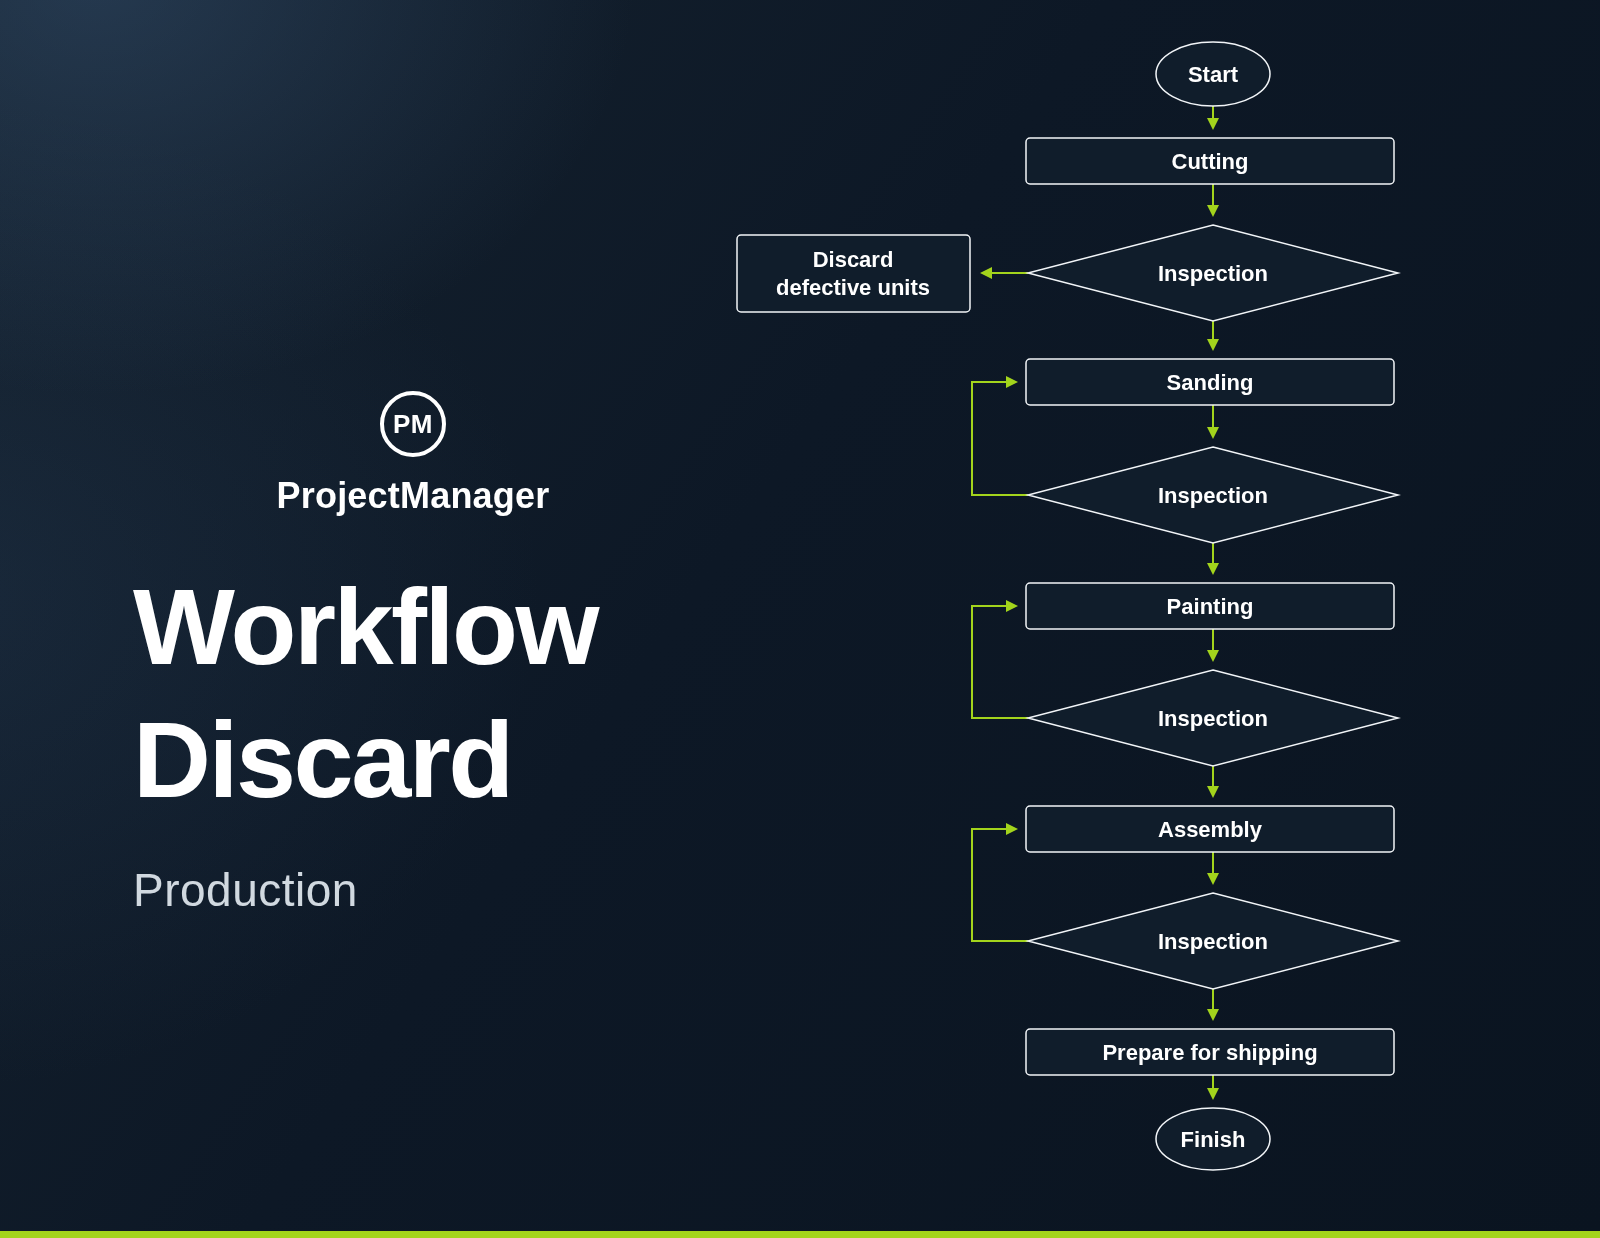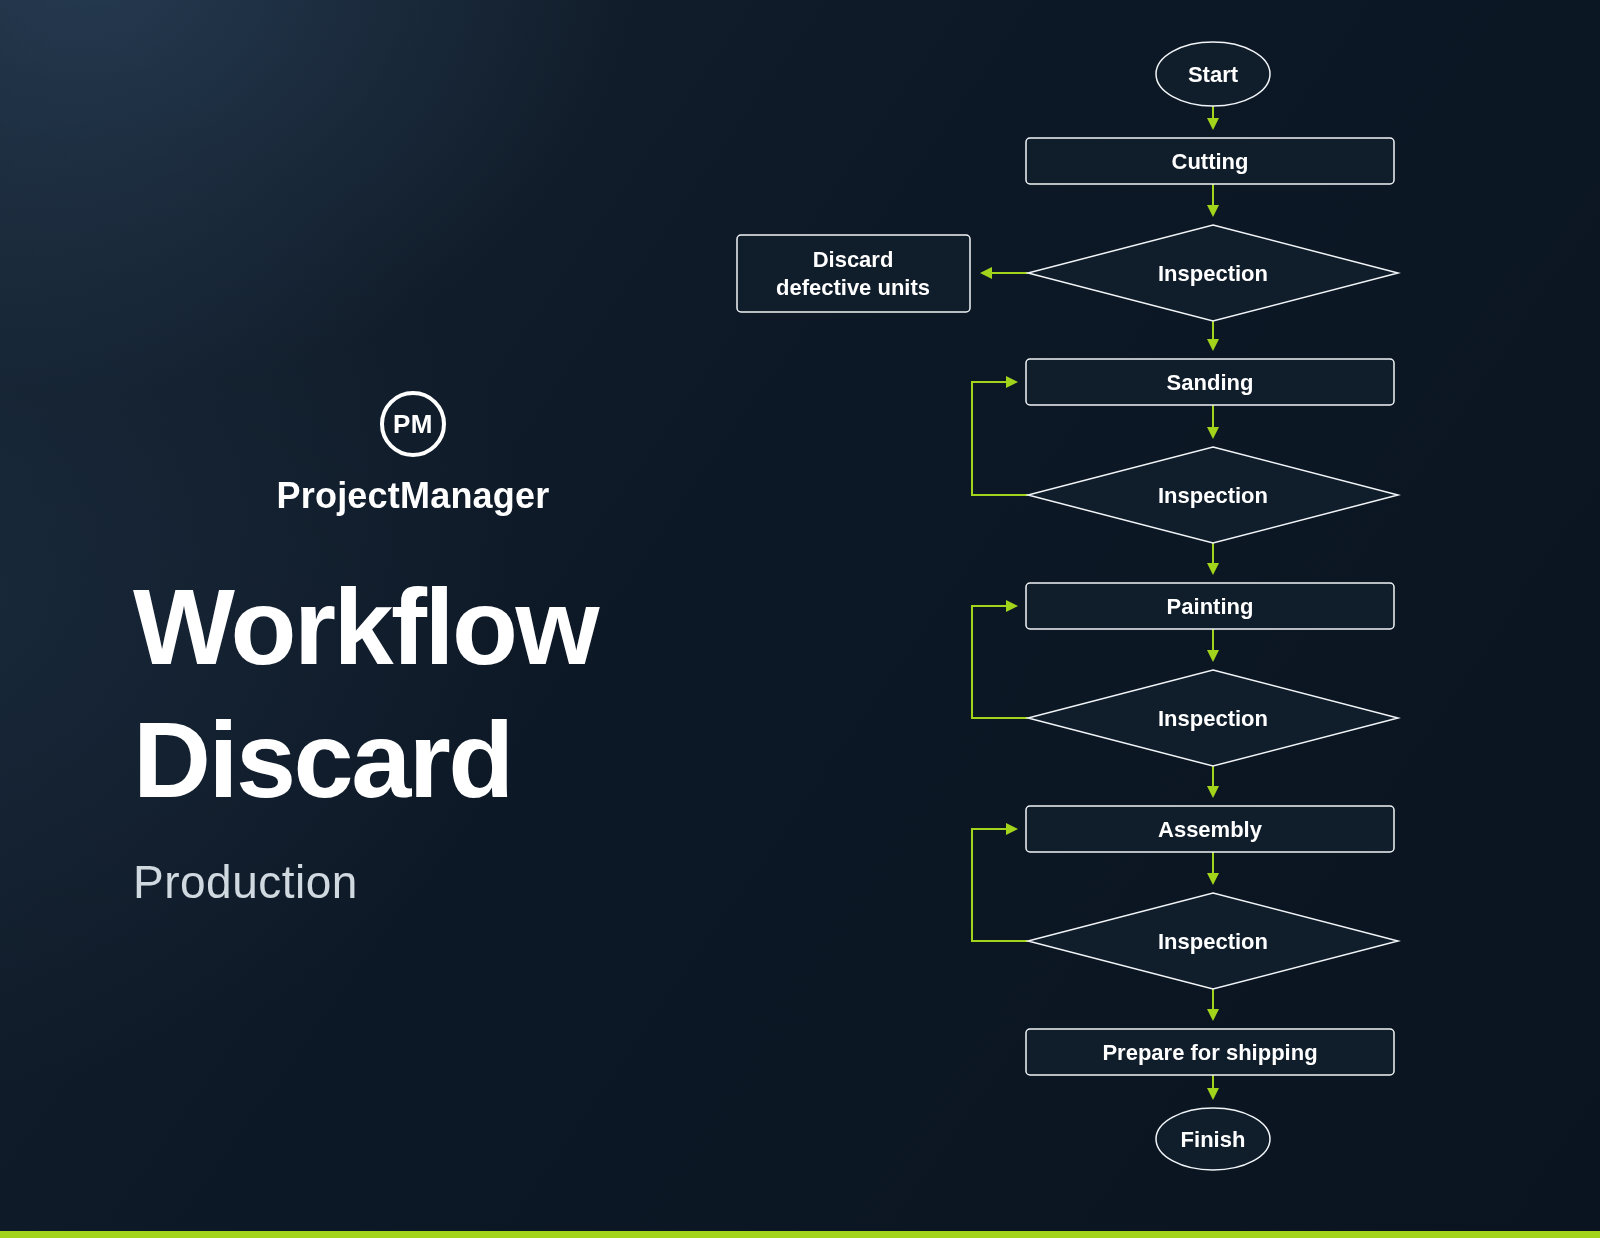--- a/index.html
+++ b/index.html
@@ -64,21 +64,21 @@
   .big-title {
     margin: 44px 0 0 0;
     font-size: 108px;
     font-weight: bold;
     line-height: 1.23;
     letter-spacing: -2.5px;
     color: #ffffff;
   }
   .big-title .title-line { display: block; }
   .subtitle {
-    margin-top: 28px;
+    margin-top: 36px;
     font-size: 46px;
     font-weight: normal;
     color: rgba(226, 233, 240, 0.92);
     letter-spacing: 0.5px;
   }
 
   
   svg.flowchart {
     position: absolute;
     inset: 0;

